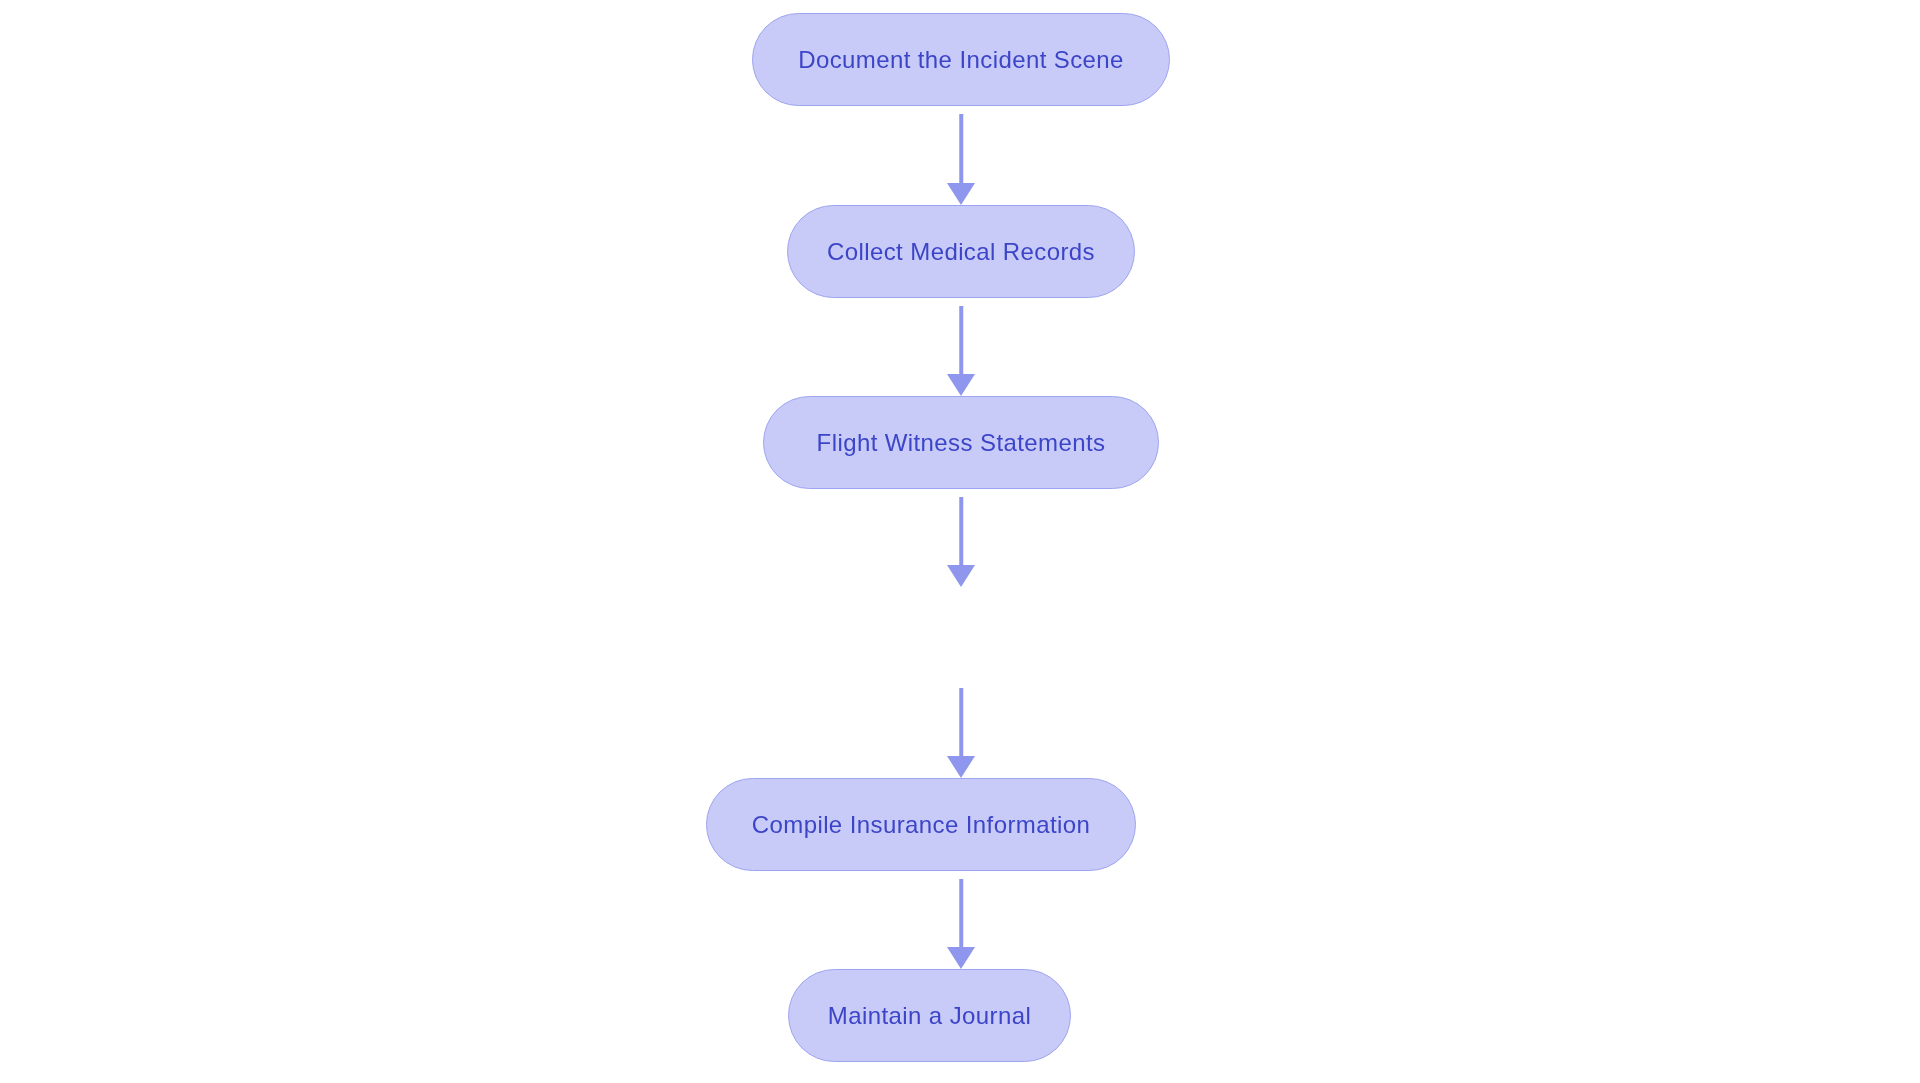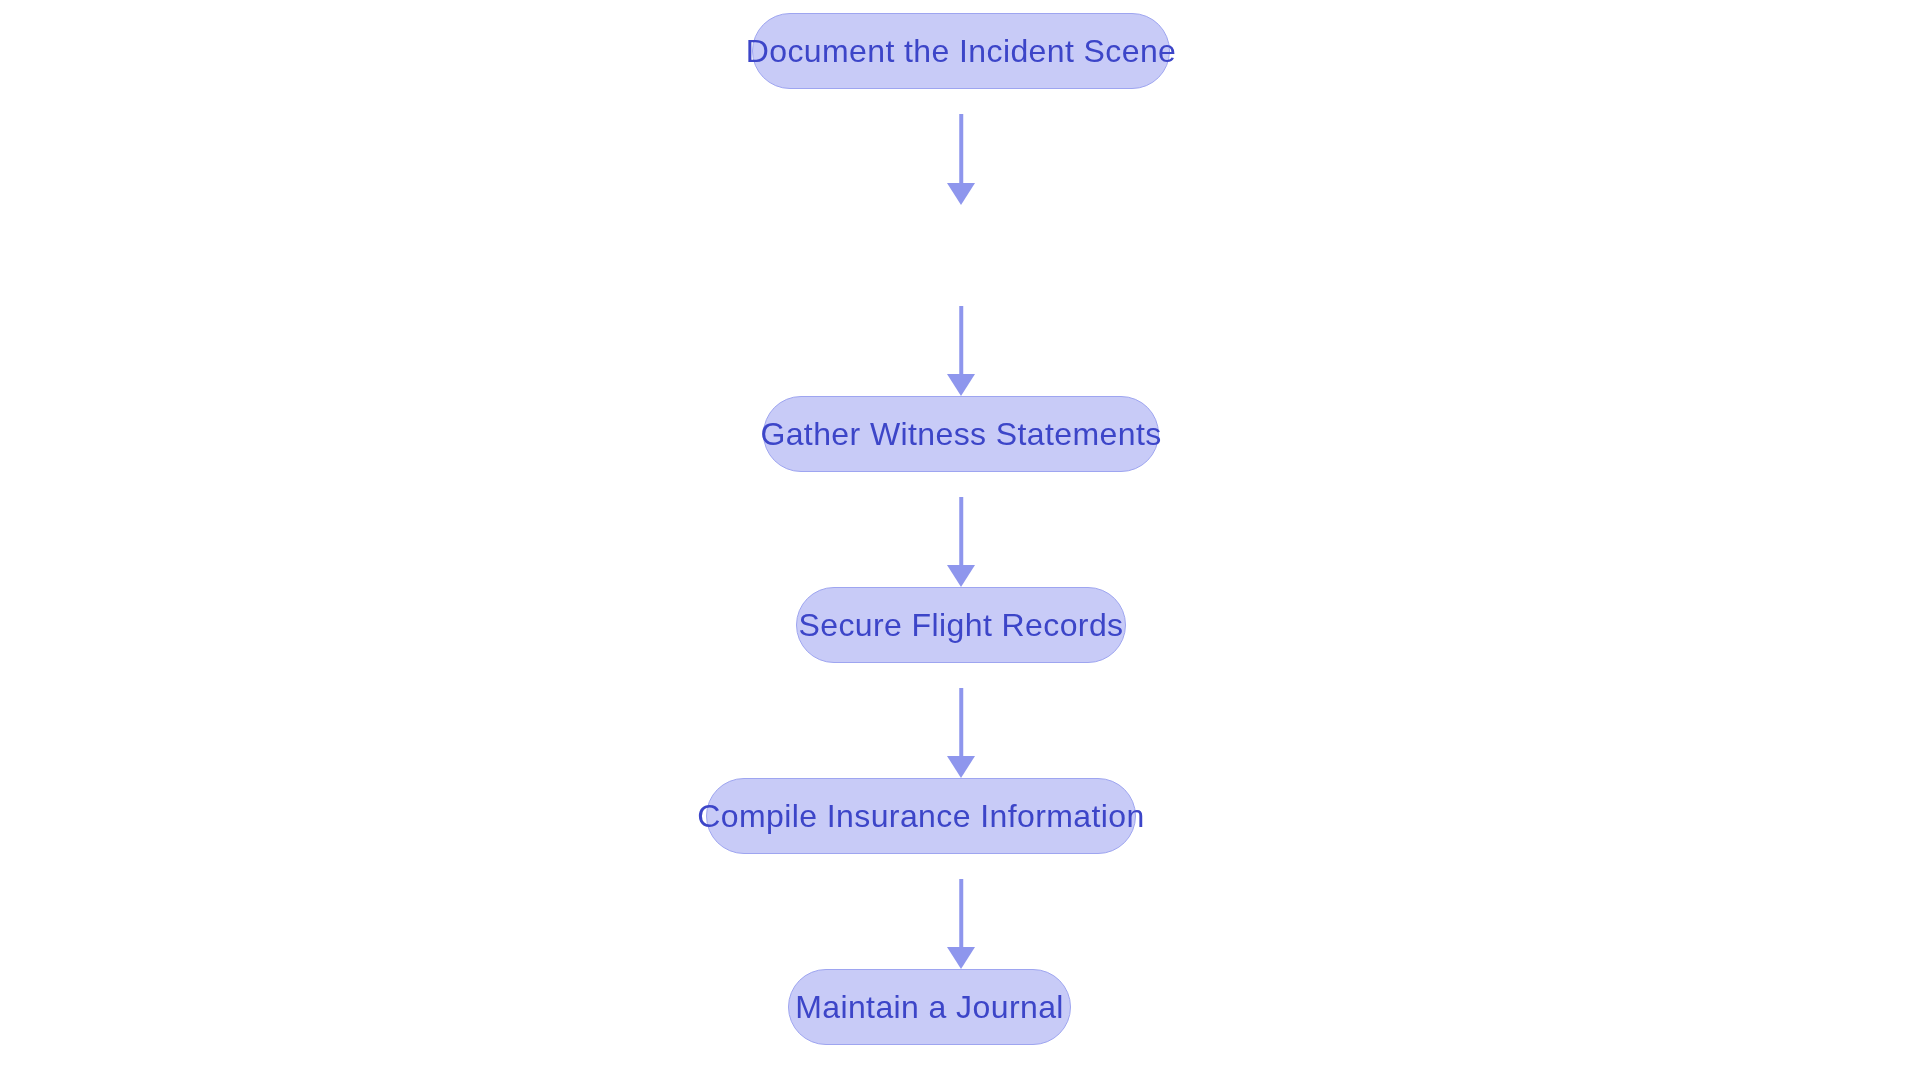--- a/index.html
+++ b/index.html
@@ -14,29 +14,29 @@
   .canvas {
     position: relative;
     width: 1920px;
     height: 1083px;
     background: var(--bg);
     overflow: hidden;
     font-family: "Liberation Sans", "DejaVu Sans", sans-serif;
   }
   .node {
     position: absolute;
-    height: 76px;
+    height: 93px;
     border-radius: 51px;
     background: var(--node-fill);
     border: 1.5px solid var(--node-border);
     color: var(--node-text);
     display: flex;
     align-items: center;
     justify-content: center;
-    font-size: 32px;
+    font-size: 24px;
     letter-spacing: 0.4px;
     white-space: nowrap;
     text-align: right;
   }
   .node-0 { top: 13px;  left: 752px; width: 418px; }
   .node-1 { top: 205px; left: 787px; width: 348px; }
   .node-2 { top: 396px; left: 763px; width: 396px; }
   .node-3 { top: 587px; left: 796px; width: 330px; }
   .node-4 { top: 778px; left: 706px; width: 430px; }
   .node-5 { top: 969px; left: 788px; width: 283px; }
@@ -79,38 +79,38 @@
 
   <div class="node node-0">
     <span>Document the Incident Scene</span>
   </div>
 
   <div class="arrow arrow-0">
     <div class="arrow-line"></div>
     <div class="arrow-head"></div>
   </div>
 
+  <div class="node node-1">
+    <span>Collect Medical Records</span>
+  </div>
 
   <div class="arrow arrow-1">
     <div class="arrow-line"></div>
     <div class="arrow-head"></div>
   </div>
 
   <div class="node node-2">
-    <span>Gather Witness Statements</span>
+    <span>Flight Witness Statements</span>
   </div>
 
   <div class="arrow arrow-2">
     <div class="arrow-line"></div>
     <div class="arrow-head"></div>
   </div>
 
-  <div class="node node-3">
-    <span>Secure Flight Records</span>
-  </div>
 
   <div class="arrow arrow-3">
     <div class="arrow-line"></div>
     <div class="arrow-head"></div>
   </div>
 
   <div class="node node-4">
     <span>Compile Insurance Information</span>
   </div>
 

